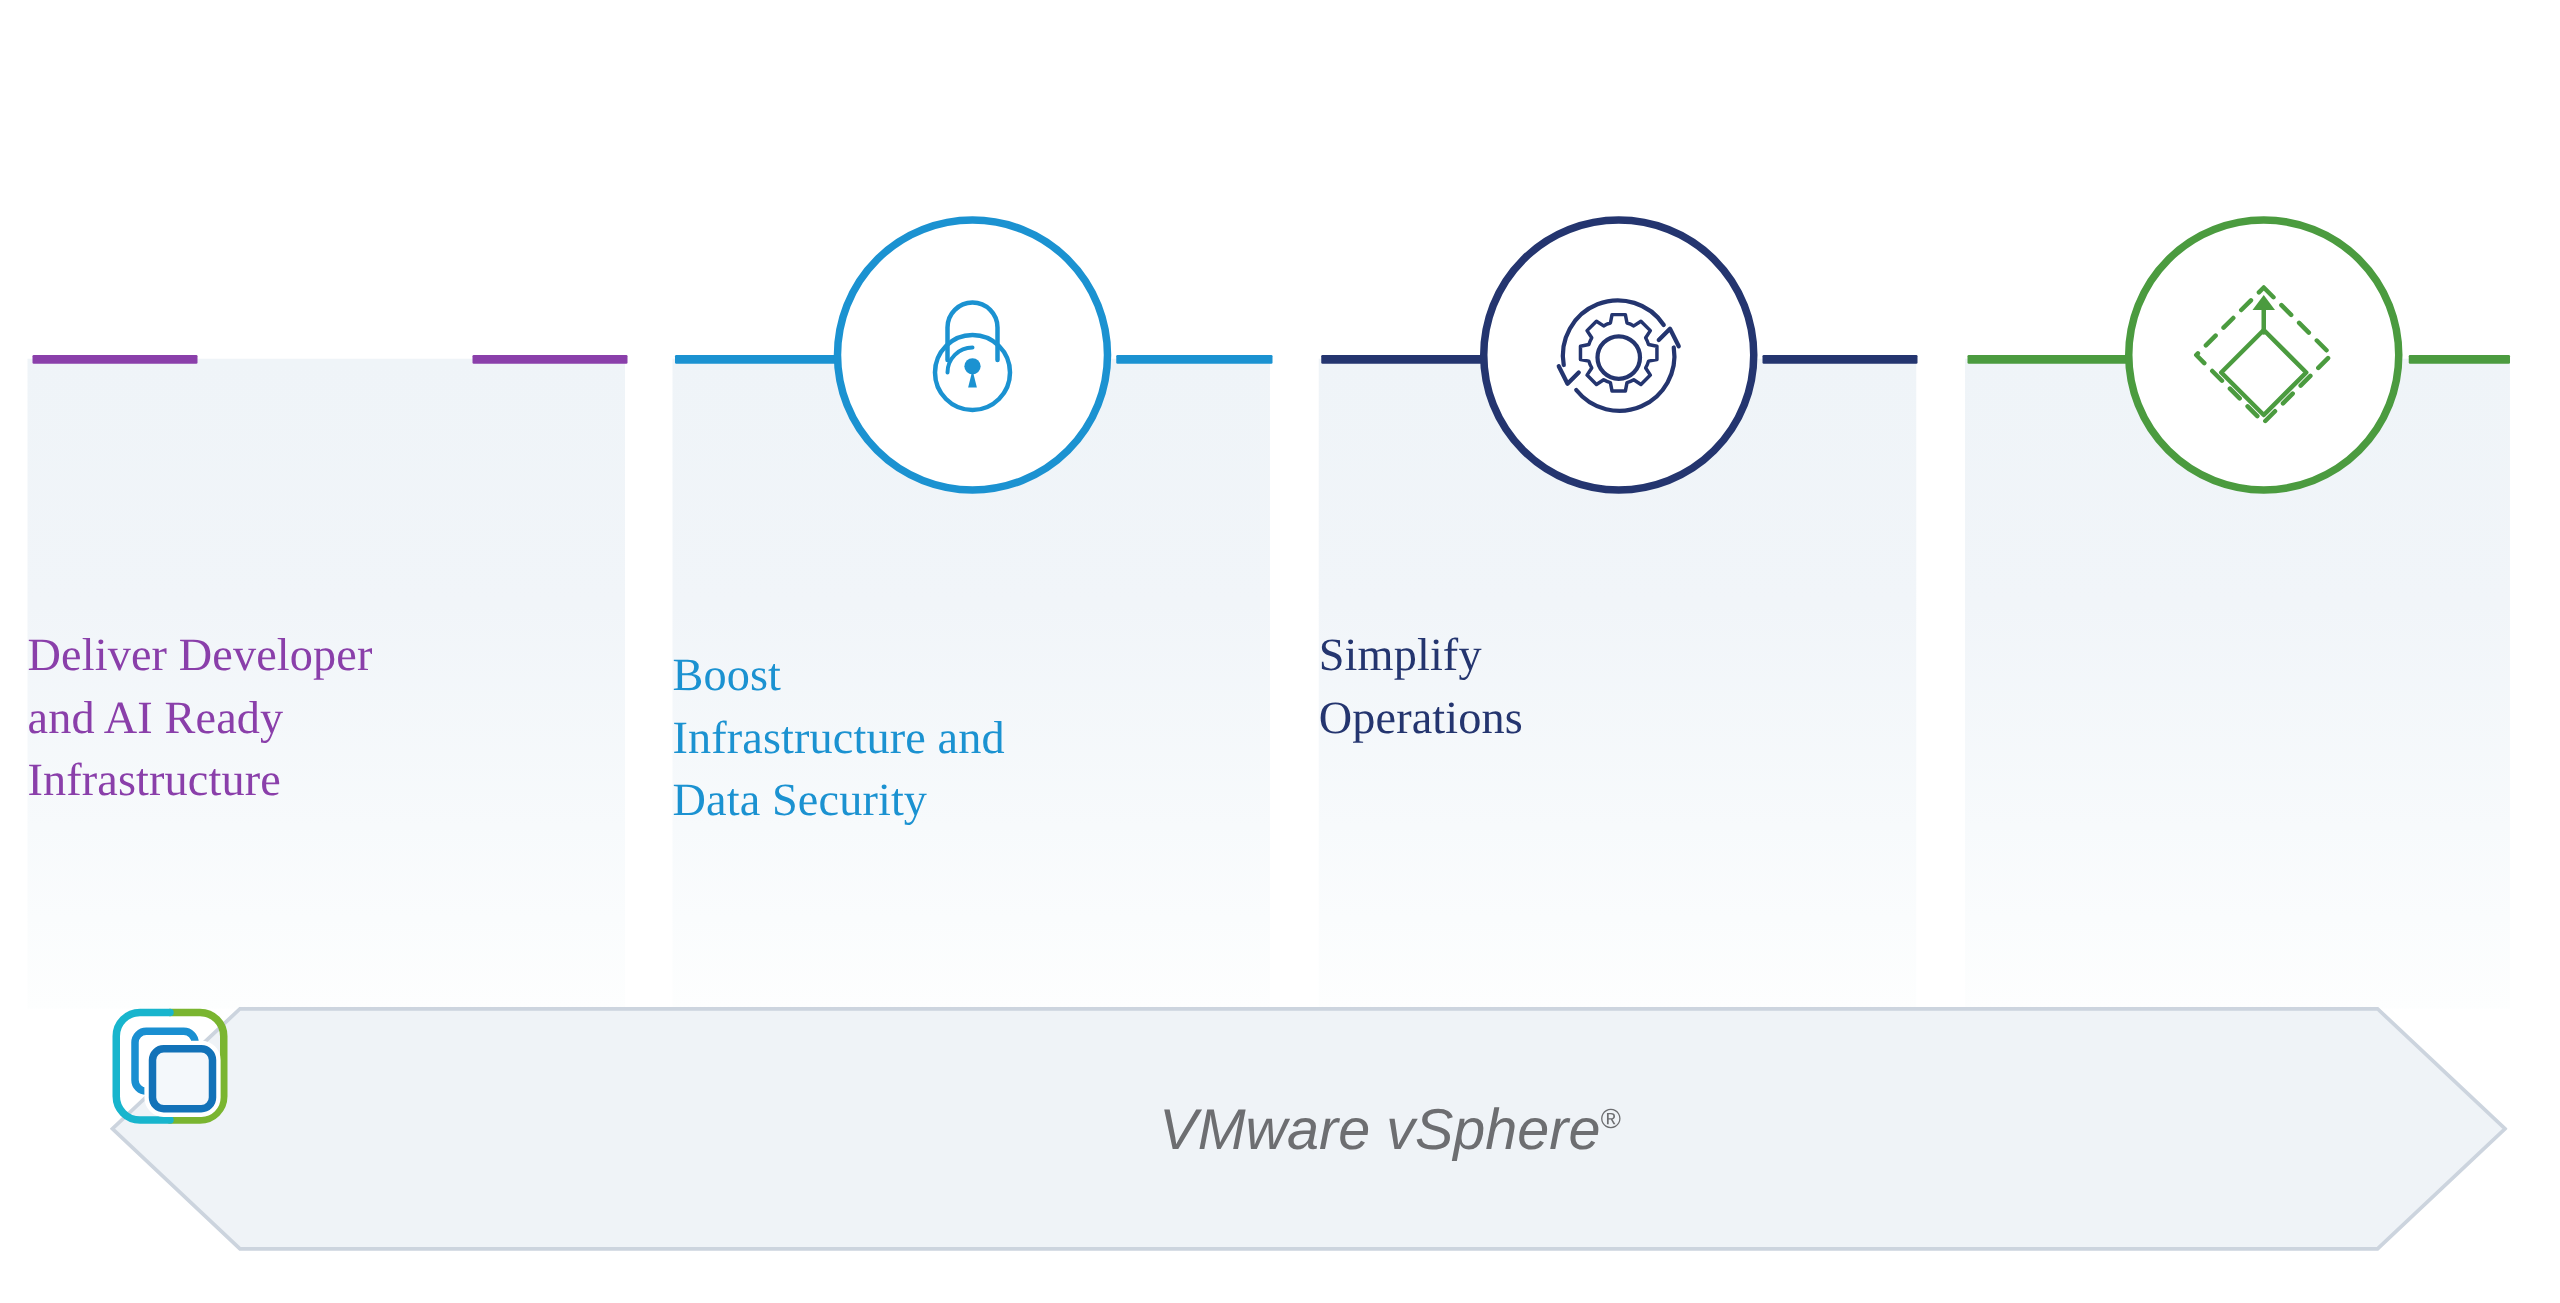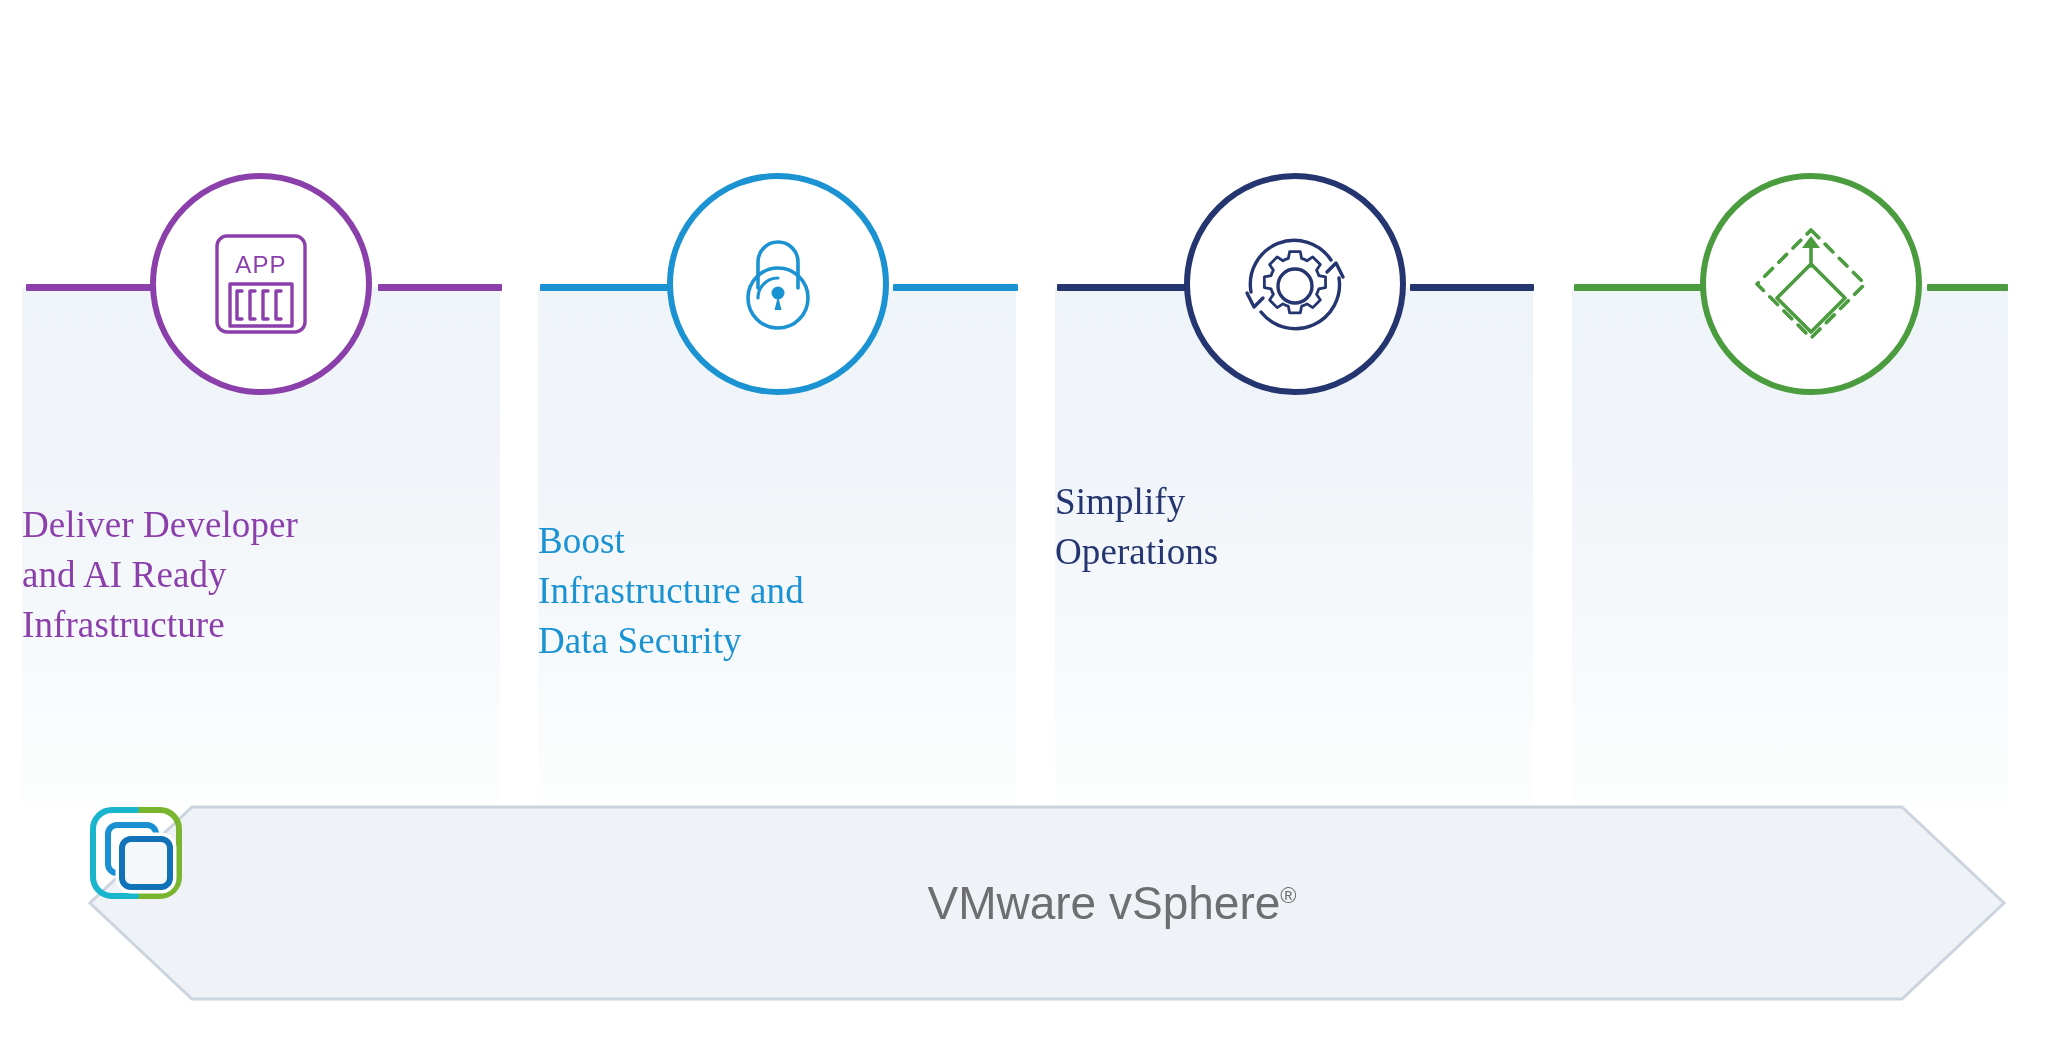--- a/index.html
+++ b/index.html
@@ -61,21 +61,21 @@
     gap:34px;
   }
   #logo-mark{width:96px;height:96px;flex:0 0 auto;}
   #banner-text{
     font-size:46px;line-height:62px;
     color:#6d6e71;
     font-weight:400;
     white-space:pre-line;
     position:relative;
   }
-  .prodline{display:block;position:relative;white-space:nowrap;}
+  .prodline{display:block;position:relative;white-space:nowrap;font-style:italic;}
   .sup{font-size:22px;vertical-align:super;line-height:0;}
 </style>
 </head>
 <body>
 
 <div id="stage">
 
   <div class="col" style="left:22px;width:478px;"></div>
   <div class="col" style="left:538px;width:478px;"></div>
   <div class="col" style="left:1055px;width:478px;"></div>
@@ -86,33 +86,20 @@
 
   <div class="rail" style="left:540px; top:284px;width:132px;background:#1b92d1;"></div>
   <div class="rail" style="left:893px; top:284px;width:125px;background:#1b92d1;"></div>
 
   <div class="rail" style="left:1057px;top:284px;width:132px;background:#24356f;"></div>
   <div class="rail" style="left:1410px;top:284px;width:124px;background:#24356f;"></div>
 
   <div class="rail" style="left:1574px;top:284px;width:132px;background:#4b9b3f;"></div>
   <div class="rail" style="left:1927px;top:284px;width:81px; background:#4b9b3f;"></div>
 
-  <div class="node" style="left:150px;top:173px;border-color:#8a3faa;">
-    <span>
-      <svg width="120" height="120" viewBox="0 0 120 120" fill="none" stroke="#8a3faa" stroke-width="3.4" stroke-linecap="round" stroke-linejoin="round">
-        <rect x="16" y="12" width="88" height="96" rx="10" ry="10"></rect>
-        <text x="60" y="49" font-family="'Liberation Sans',sans-serif" font-size="24" fill="#8a3faa" stroke="none" text-anchor="middle" letter-spacing="1.2">APP</text>
-        <rect x="29" y="60" width="62" height="42"></rect>
-        <path d="M41 67 h-5 v28 h5"></path>
-        <path d="M54 67 h-5 v28 h5"></path>
-        <path d="M67 67 h-5 v28 h5"></path>
-        <path d="M80 67 h-5 v28 h5"></path>
-      </svg>
-    </span>
-  </div>
 
   <div class="node" style="left:667px;top:173px;border-color:#1b92d1;">
     <span>
       <svg width="120" height="120" viewBox="0 0 120 120" fill="none" stroke="#1b92d1" stroke-width="3.6" stroke-linecap="round" stroke-linejoin="round">
         <path d="M40 64 V38 a20 20 0 0 1 40 0 V64"></path>
         <circle cx="60" cy="74" r="30"></circle>
         <path d="M40 74 a20 20 0 0 1 20 -20" stroke-width="3.2"></path>
         <circle cx="60" cy="69" r="6.5" fill="#1b92d1" stroke="none"></circle>
         <path d="M60 72 l-3.5 14 h7 z" fill="#1b92d1" stroke="none"></path>
       </svg>
@@ -149,21 +136,21 @@
   </div>
 
   <div class="label" style="left:22px;width:478px;top:500px;color:#8a3faa;">Deliver Developer
 and AI Ready
 Infrastructure</div>
 
   <div class="label" style="left:538px;width:478px;top:500px;color:#1b92d1;margin-top:16px;">Boost
 Infrastructure and
 Data Security</div>
 
-  <div class="label" style="left:1055px;width:478px;top:477px;color:#24356f;">Simplify
+  <div class="label" style="left:1055px;width:478px;top:500px;color:#24356f;">Simplify
 Operations</div>
 
 
   <div id="banner">
     <svg viewBox="0 0 1918 196" preserveAspectRatio="none">
       <polygon points="104,2 1814,2 1916,98 1814,194 104,194 2,98" fill="#eff3f7" stroke="#ccd4de" stroke-width="3"></polygon>
     </svg>
 
     <div id="banner-inner">
       <span id="logo-mark">

